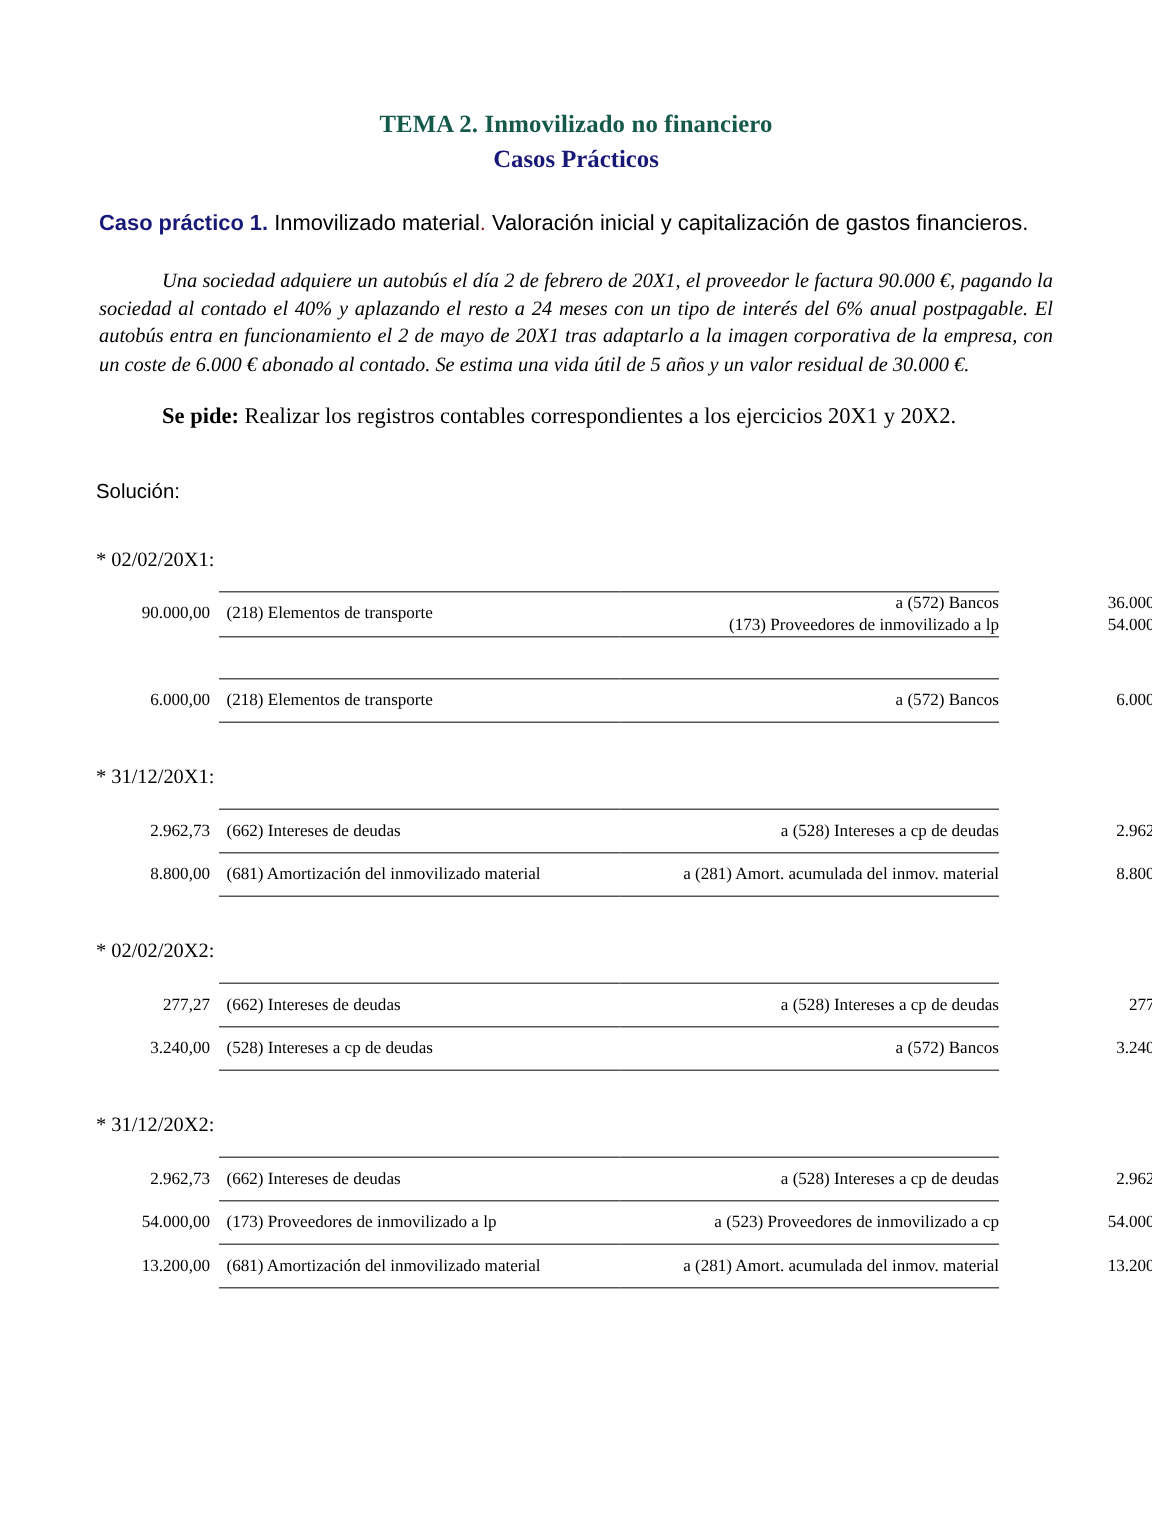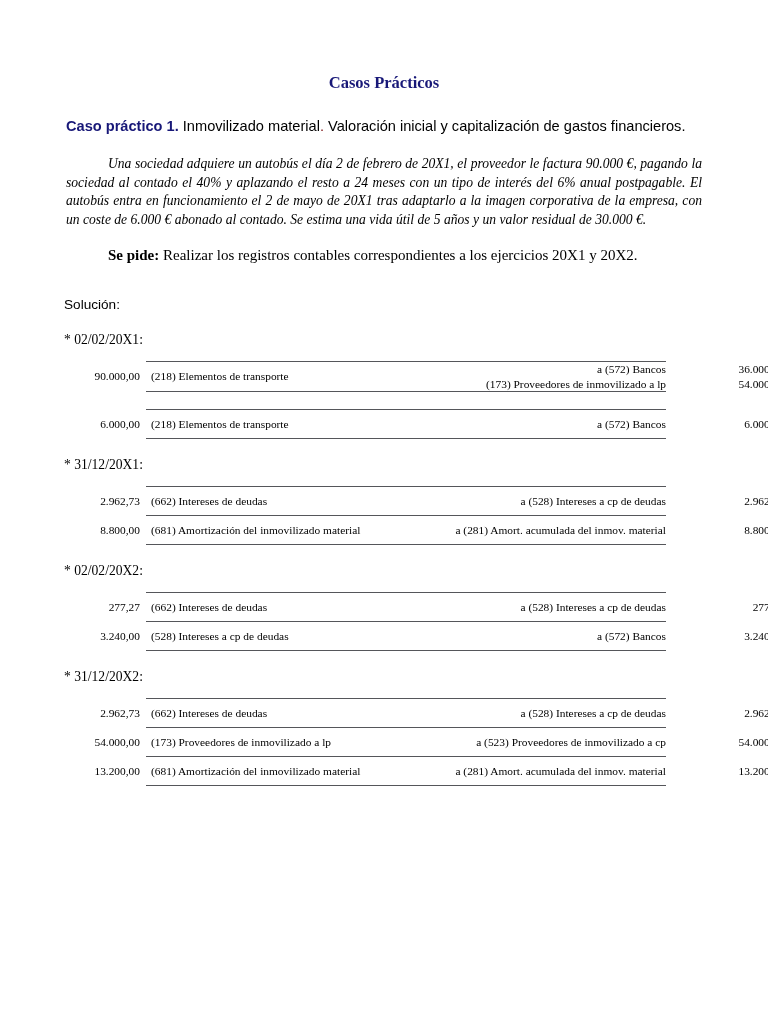--- a/index.html
+++ b/index.html
@@ -86,21 +86,21 @@
   .solution-label {
     margin: 31px 0 0 64px;
     font-family: "Liberation Sans", "DejaVu Sans", sans-serif;
     font-size: 13.6px;
     color: #000000;
     line-height: 18px;
   }
 
   
   .entry-group {
-    margin-top: 17px;
+    margin-top: 27px;
   }
   .entry-date {
     margin-left: 64px;
     font-family: "Liberation Serif", "DejaVu Serif", serif;
     font-size: 13.6px;
     line-height: 18px;
     color: #000000;
   }
   .entry-table {
     margin-top: 12px;
@@ -156,20 +156,21 @@
     padding-left: 22px;
   }
   .amt-stack span { display: block; }
 </style>
 </head>
 <body>
 
 <div class="page">
 
   <div class="title-block">
+    <div class="doc-title">TEMA 2. Inmovilizado no financiero</div>
     <div class="doc-subtitle">Casos Prácticos</div>
   </div>
 
   <div class="case-heading">
     <span class="lead">Caso práctico 1.</span><span> Inmovilizado material</span><span class="dot-red">.</span><span> Valoración inicial y capitalización de gastos financieros.</span>
   </div>
 
   <p class="statement">Una sociedad adquiere un autobús el día 2 de febrero de 20X1, el proveedor le factura 90.000 €, pagando la sociedad al contado el 40% y aplazando el resto a 24 meses con un tipo de interés del 6% anual postpagable. El autobús entra en funcionamiento el 2 de mayo de 20X1 tras adaptarlo a la imagen corporativa de la empresa, con un coste de 6.000 € abonado al contado. Se estima una vida útil de 5 años y un valor residual de 30.000 €.</p>
 
   <p class="requested"><b>Se pide:</b><span> Realizar los registros contables correspondientes a los ejercicios 20X1 y 20X2.</span></p>

